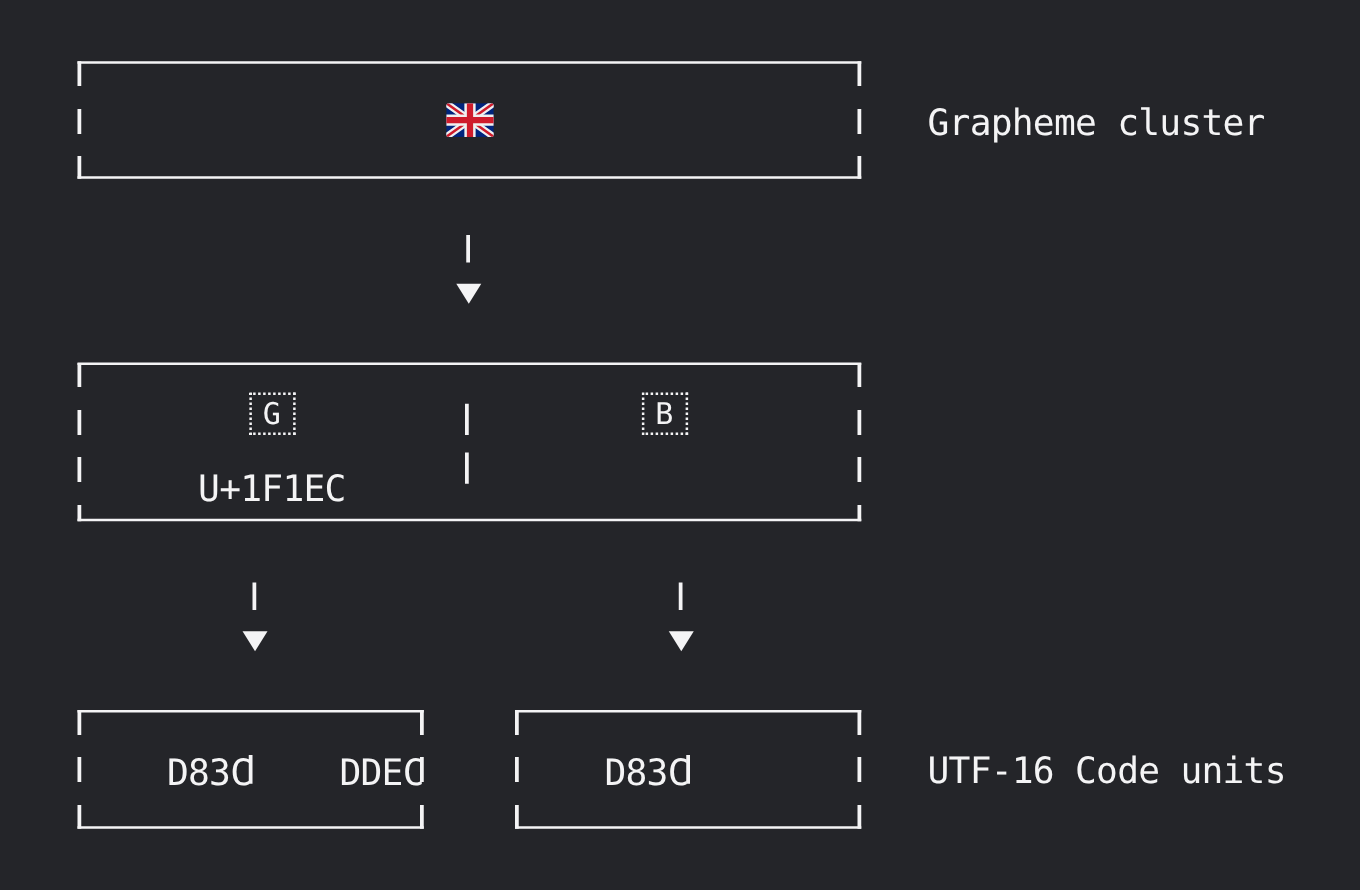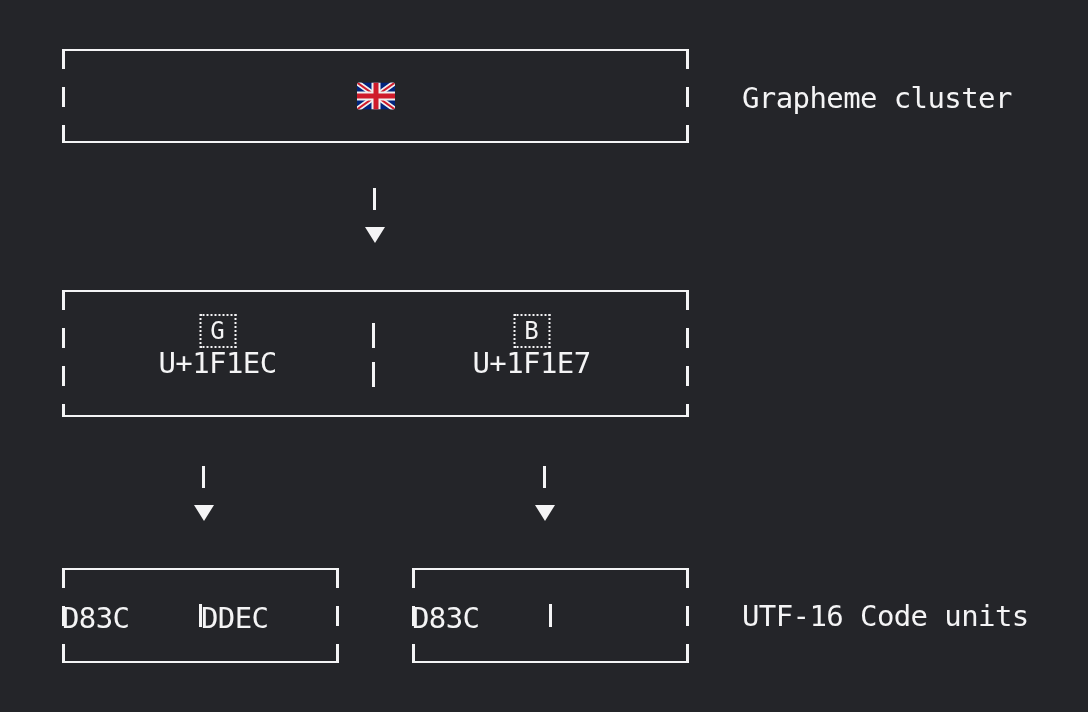--- a/index.html
+++ b/index.html
@@ -72,28 +72,28 @@
     top:22px;left:50%;
     transform:translateX(-50%);
     width:37px;height:34px;
     border:2px dotted var(--foreground);
     display:flex;align-items:center;justify-content:center;
     font-size:24px;
     line-height:1;
   }
   .cp-text{
     position:absolute;
-    top:52px;left:0;right:0;
+    top:80px;left:0;right:0;
     text-align:center;
     font-size:29px;letter-spacing:-0.6px;line-height:38px;
   }
   .unit-cell{
     position:absolute;
     top:29px;
-    text-align:left;
+    text-align:right;
     font-size:29px;letter-spacing:-0.6px;line-height:38px;
   }
   .flag-wrap{
     position:absolute;
     left:50%;top:50%;
     transform:translate(-50%,-50%);
     width:38px;height:27px;
     border-radius:2px;
     overflow:hidden;
   }
@@ -131,21 +131,20 @@
       <div class="cp-text">U+1F1EC</div>
     </div>
 
     <div class="vdash" style="left:310px;top:31px;height:25px;"></div>
     <div class="vdash" style="left:310px;top:70px;height:25px;"></div>
 
     <div class="cell" style="left:312px;right:0;">
       <div class="ri-box">
         <span>B</span>
       </div>
-      <div class="cp-text">U+1F1E7</div>
     </div>
   </div>
 
 
   <div class="vdash" style="left:190px;top:466px;height:22px;"></div>
   <div class="arrowhead" style="left:182px;top:505px;"></div>
 
   <div class="vdash" style="left:531px;top:466px;height:22px;"></div>
   <div class="arrowhead" style="left:523px;top:505px;"></div>
 

